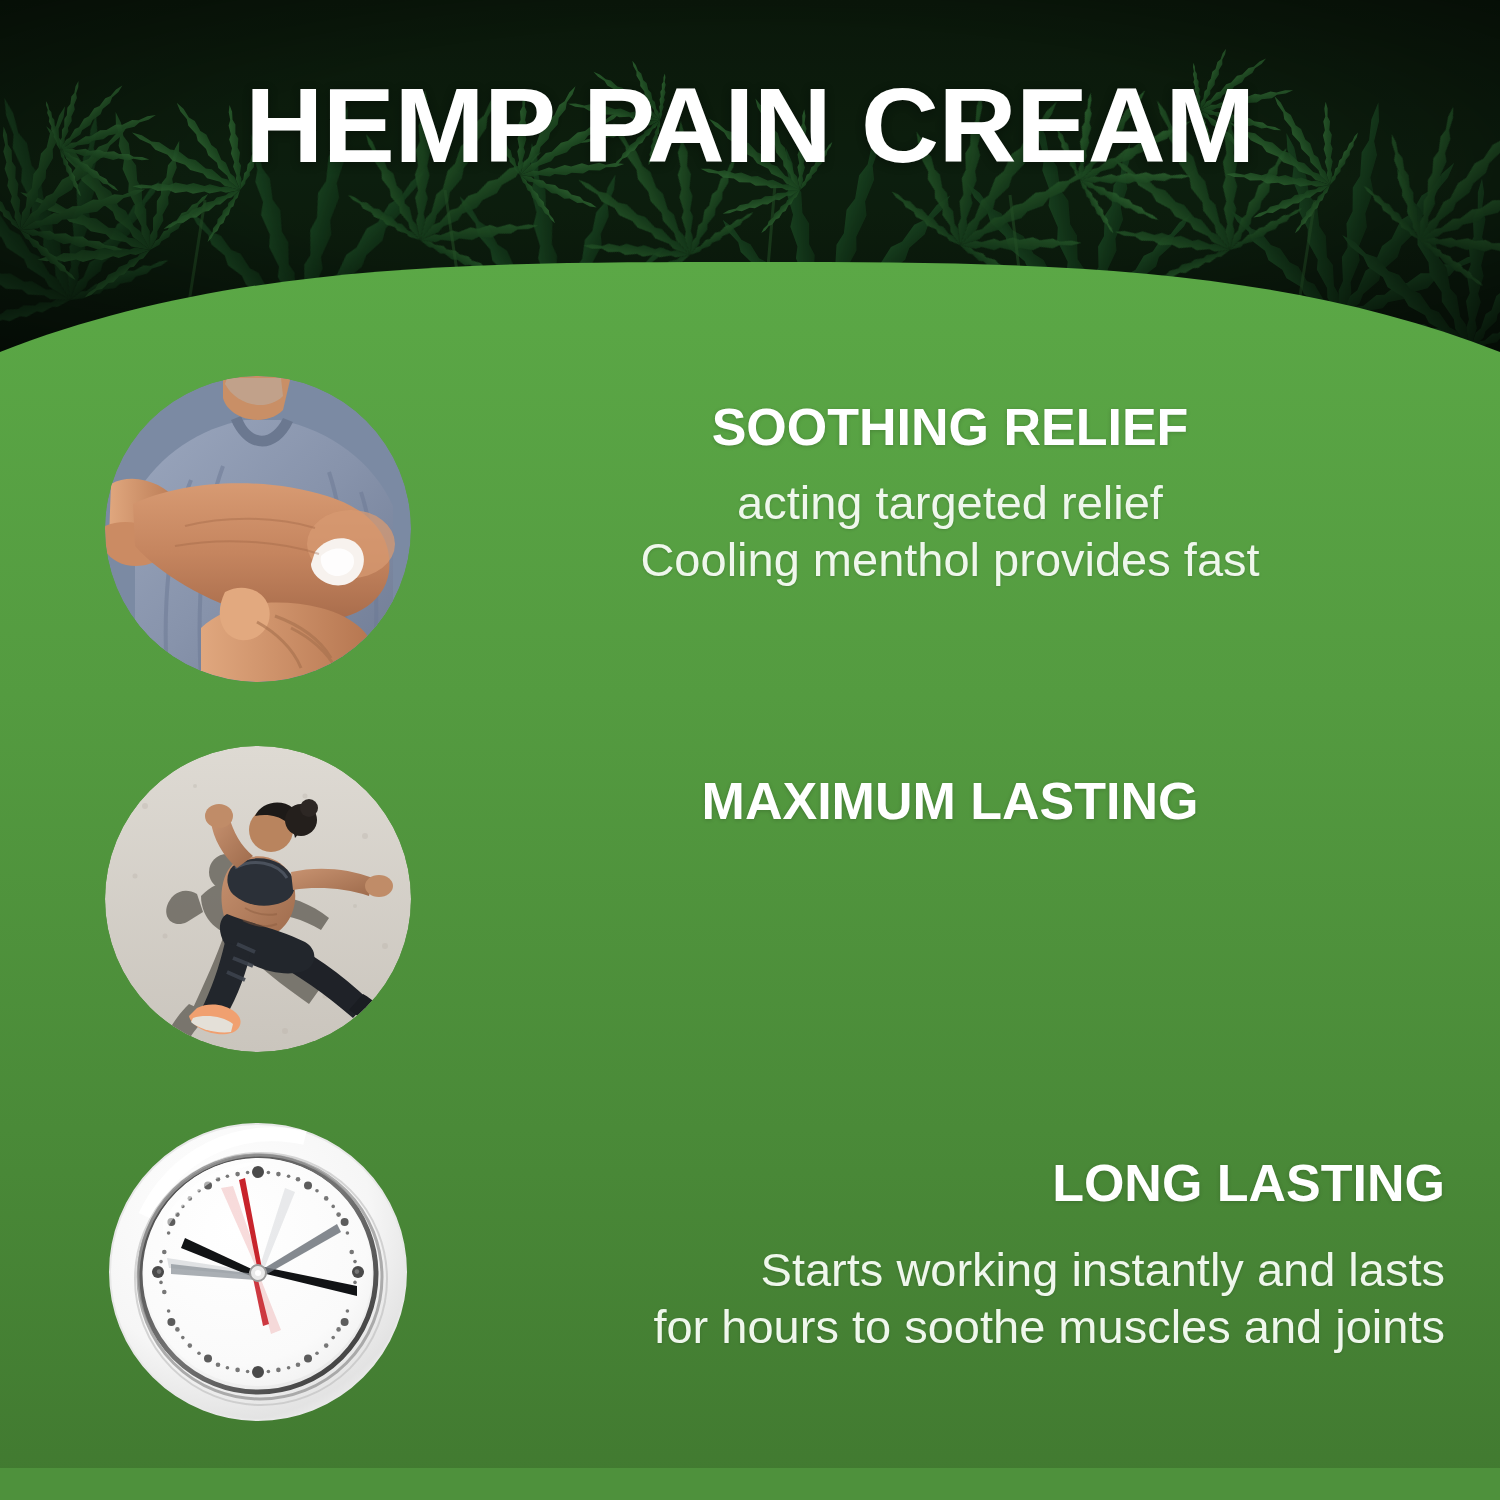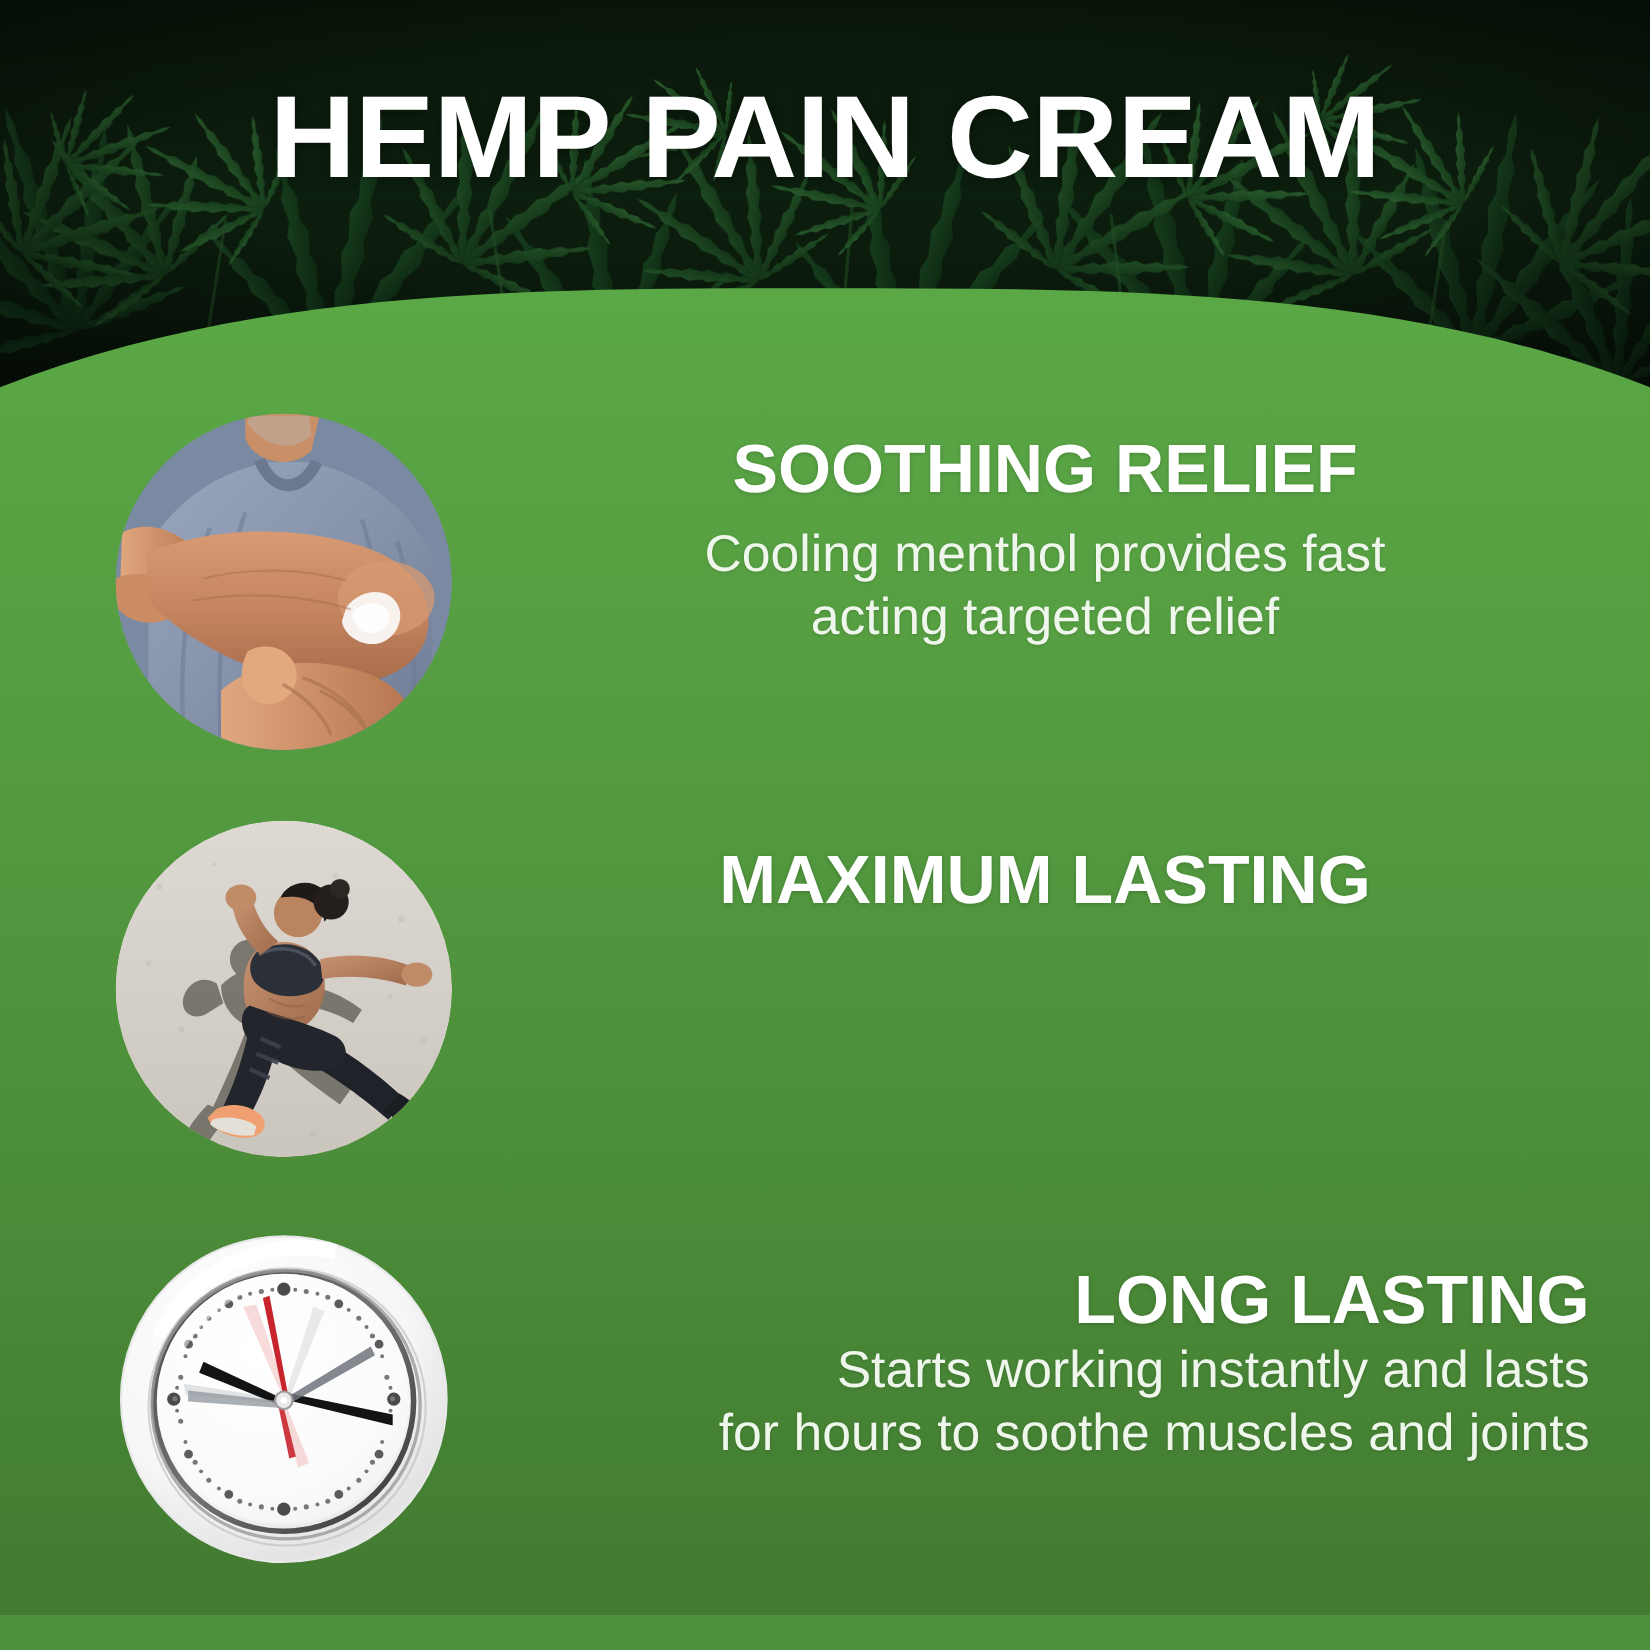--- a/index.html
+++ b/index.html
@@ -49,40 +49,40 @@
     width:306px; height:306px; border-radius:50%;
     overflow:hidden;
   }
   .circle svg { display:block; width:100%; height:100%; }
 
   .text-col { position:absolute; left:455px; top:0; width:990px; text-align:center; }
 
   .feat-head {
     color:#ffffff;
     font-weight:700;
-    font-size:62px;
+    font-size:52px;
     line-height:66px;
     letter-spacing:0px;
     white-space:nowrap;
     text-shadow:0 1px 4px rgba(0,0,0,.18);
   }
   .feat-body {
     color:#EFF7EC;
     font-weight:400;
     font-size:47px;
     line-height:57px;
     margin-top:14px;
     text-shadow:0 1px 3px rgba(0,0,0,.14);
   }
   .feat-body span { display:block; }
 
   .row-1 .text-col { top:18px; }
   .row-2 .text-col { top:22px; }
   .row-3 .text-col { top:34px;text-align:right; }
-  .row-3 .feat-body { margin-top:0; }
+  .row-3 .feat-body { margin-top:25px; }
 </style>
 </head>
 <body>
 
 <div id="page">
 
   <div class="hero">
     <div class="hero-photo">
       <svg viewBox="0 0 1500 360" preserveAspectRatio="none">
         <defs>
@@ -251,22 +251,22 @@
             <g stroke="#9a6243" stroke-width="2" opacity="0.35" fill="none">
               <path d="M80,150 C120,140 170,140 210,152"></path>
               <path d="M70,170 C116,162 170,164 214,178"></path>
             </g>
           </g>
         </svg>
       </div>
       <div class="text-col">
         <div class="feat-head">SOOTHING RELIEF</div>
         <div class="feat-body">
+          <span>acting targeted relief</span>
           <span>Cooling menthol provides fast</span>
-          <span>acting targeted relief</span>
         </div>
       </div>
     </div>
 
     <div class="row row-2">
       <div class="circle">
         <svg viewBox="0 0 306 306">
           <defs>
             <clipPath id="c2">
                 <circle cx="153" cy="153" r="153"></circle>

